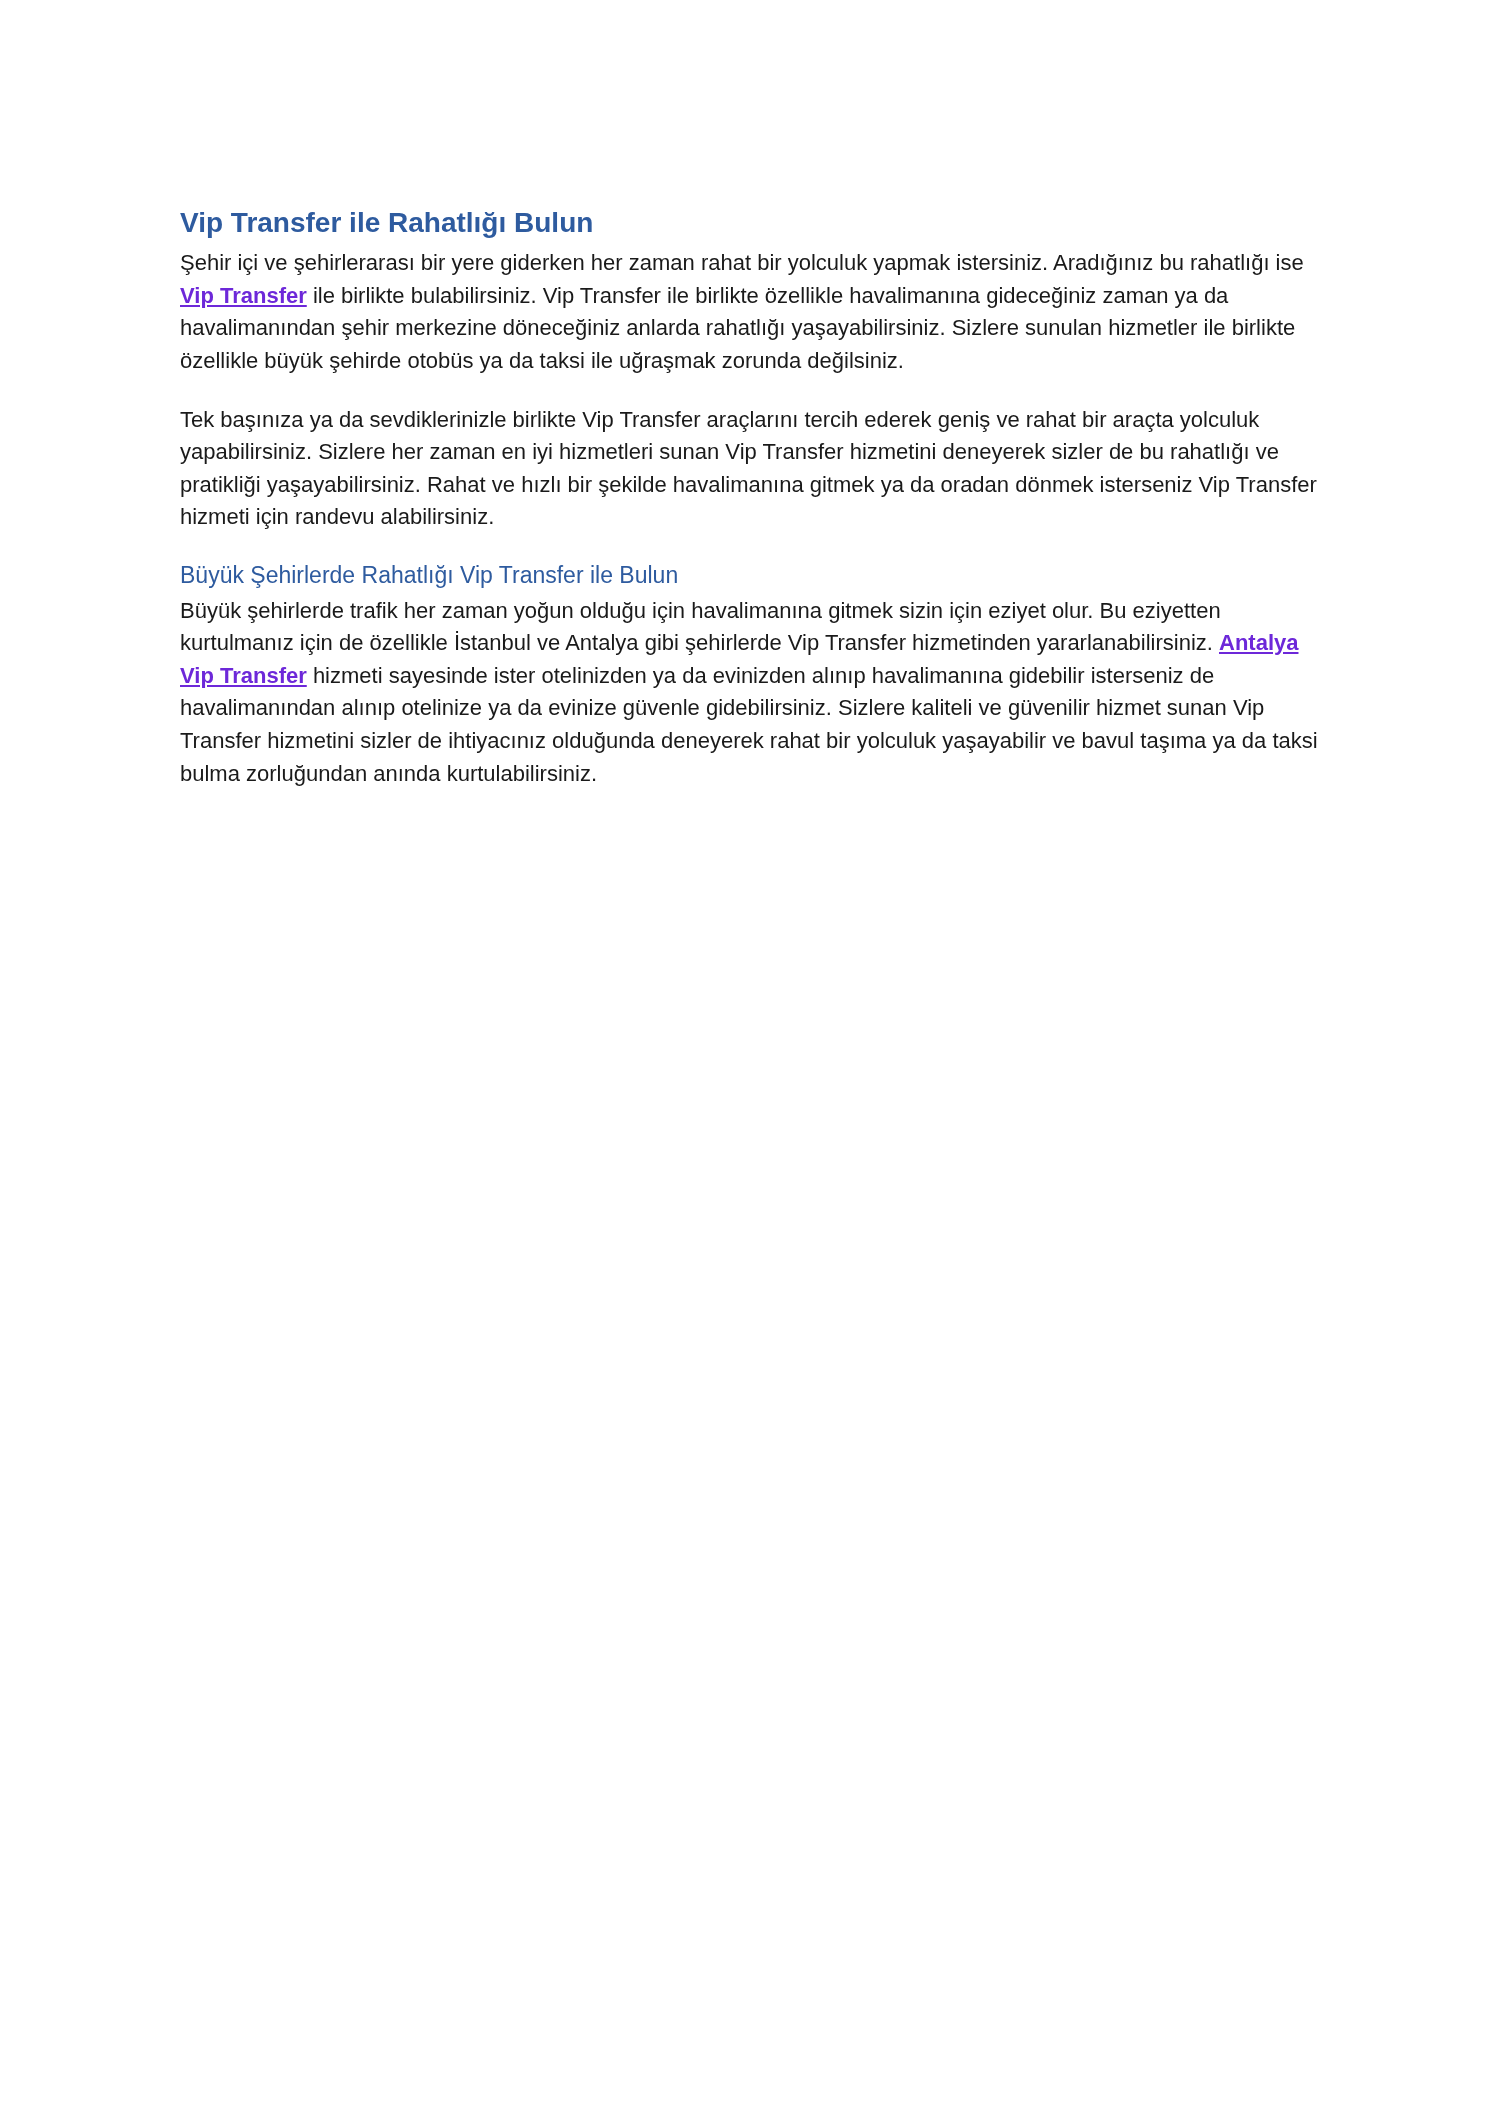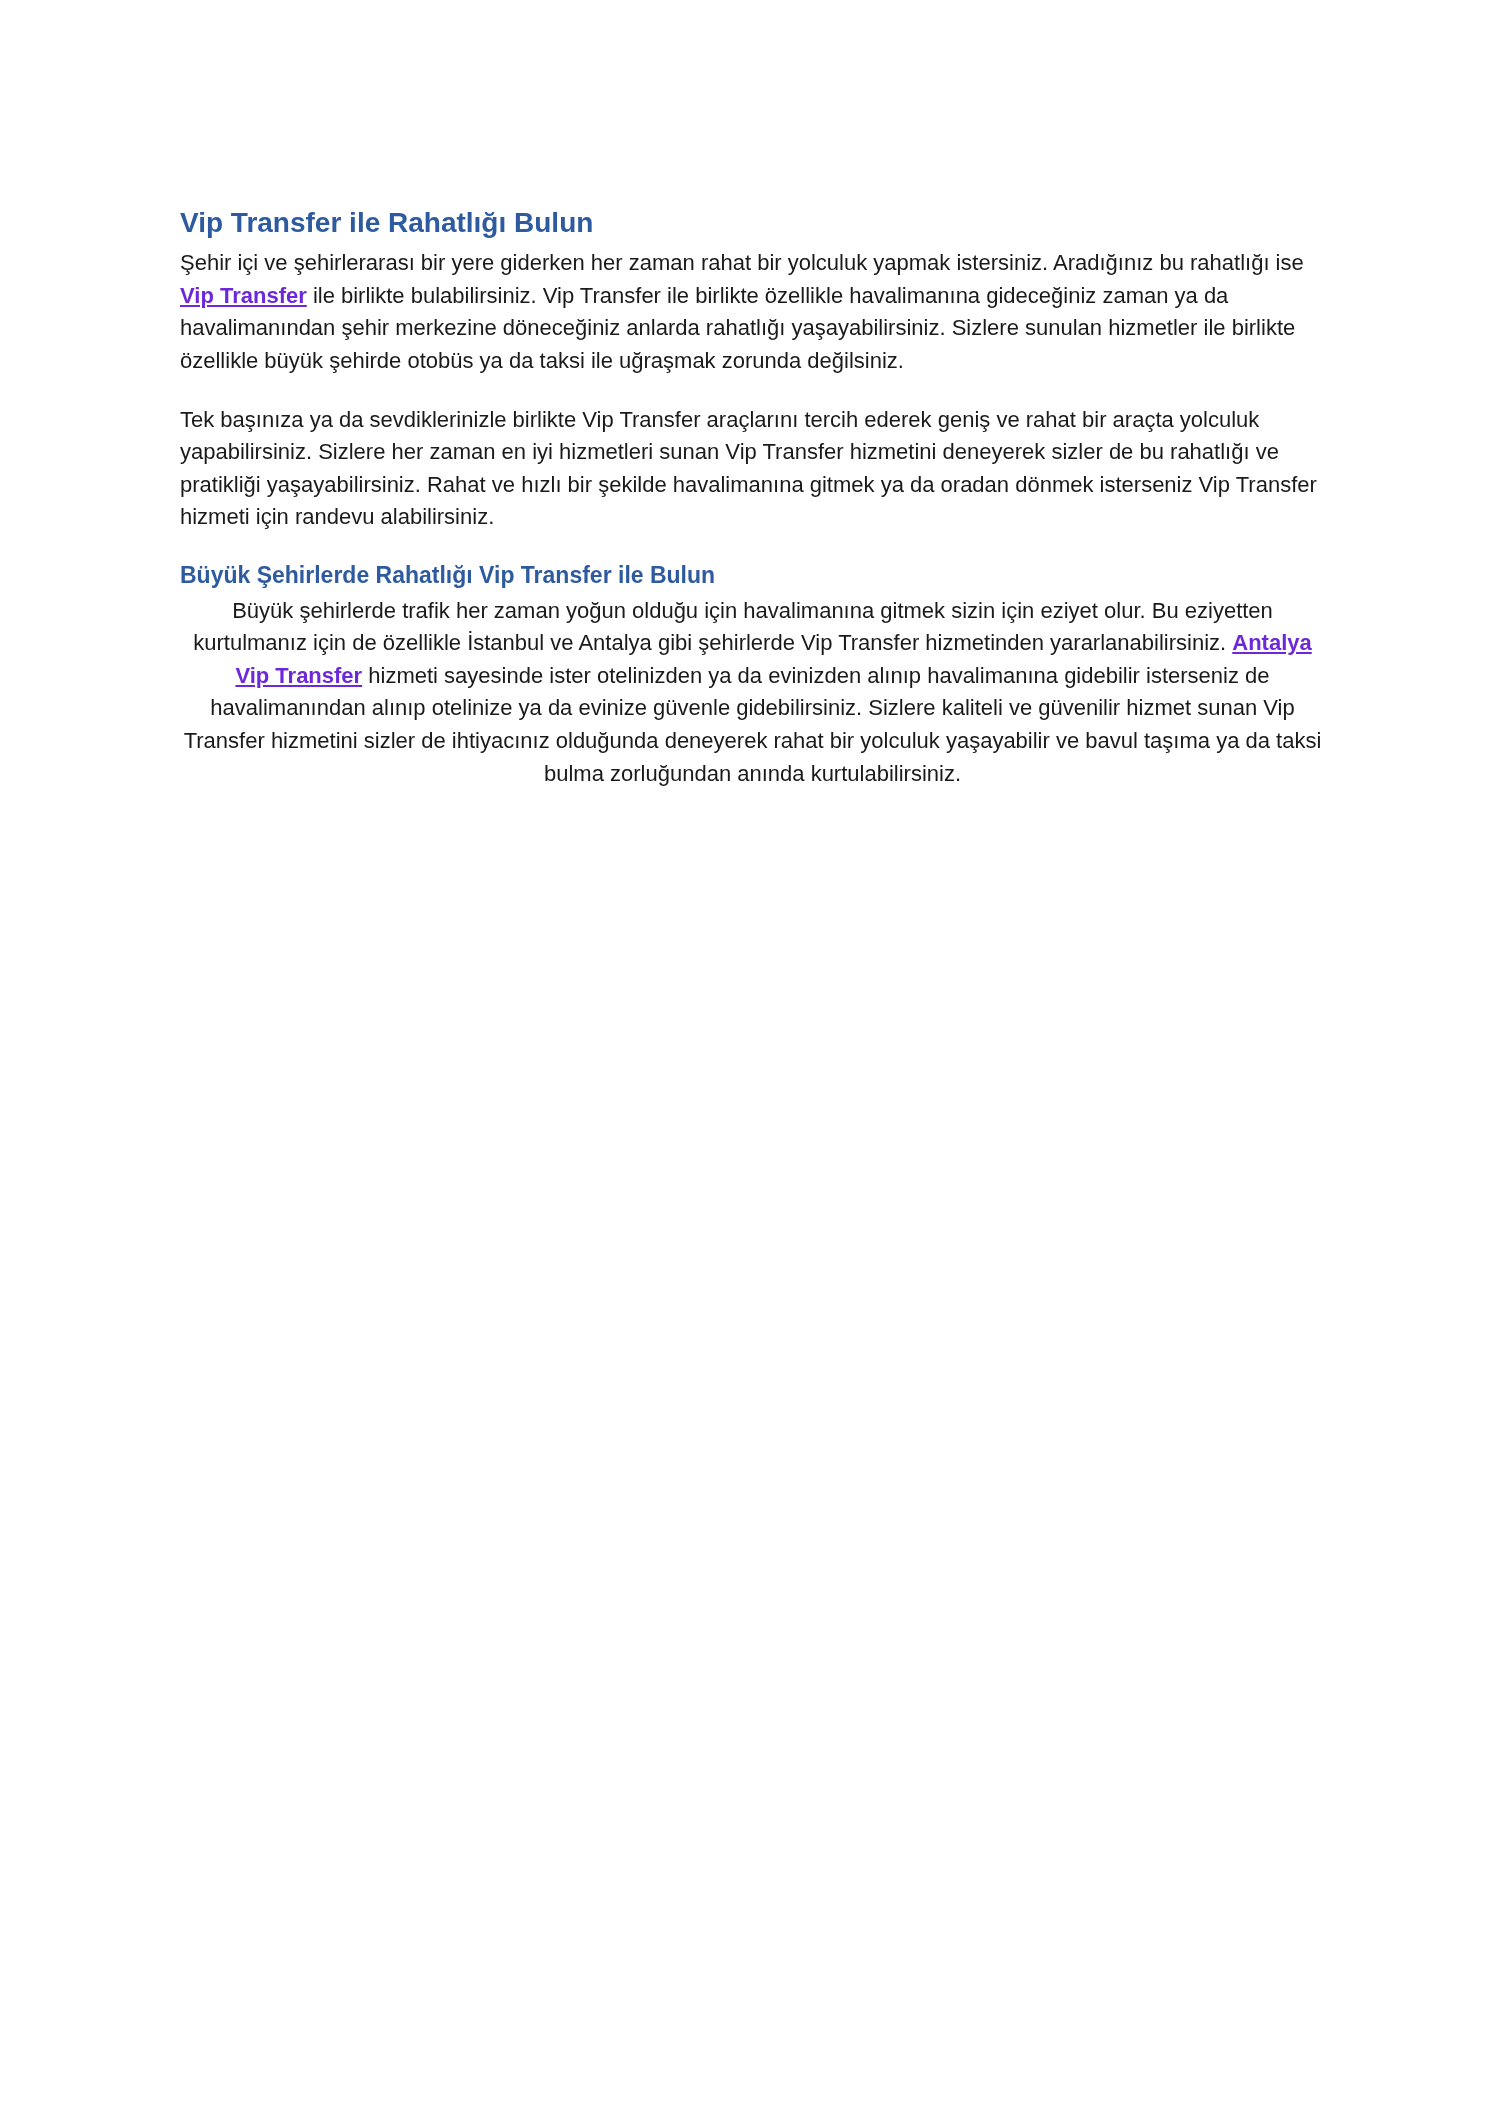--- a/index.html
+++ b/index.html
@@ -25,34 +25,33 @@
     margin: 0 0 6px 0;
     font-size: 28px;
     line-height: 1.3;
     font-weight: 700;
     color: #2E5B9F;
   }
   .doc-h2 {
     margin: 26px 0 4px 0;
     font-size: 23px;
     line-height: 1.35;
-    font-weight: 700;
+    font-weight: 400;
     color: #2E5B9F;
   }
   .doc-p {
     margin: 0 0 26px 0;
     font-size: 22px;
     line-height: 1.48;
     color: #1a1a1a;
     text-align: left;
     max-width: 1145px;
   }
   .doc-p:last-child {
     margin-bottom: 15px;
-    text-align: center;
   }
   a.doc-link {
     color: #6d28d9;
     font-weight: 700;
     text-decoration: underline;
     cursor: pointer;
   }
 </style>
 </head>
 <body>

